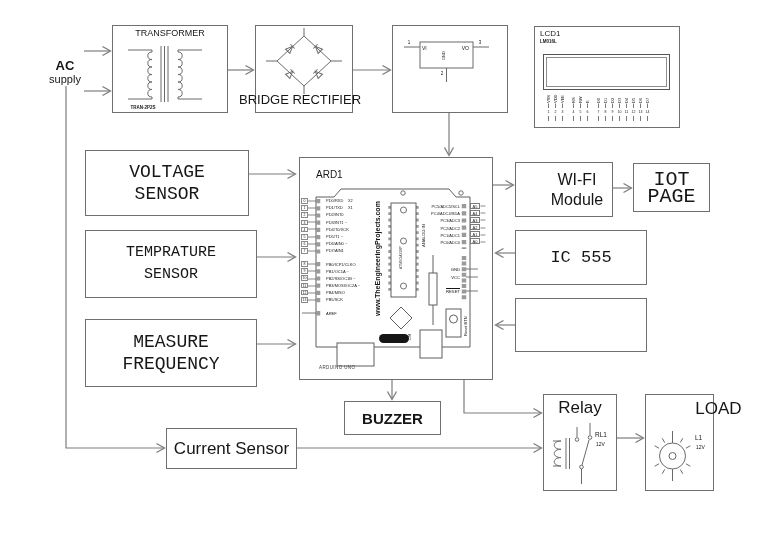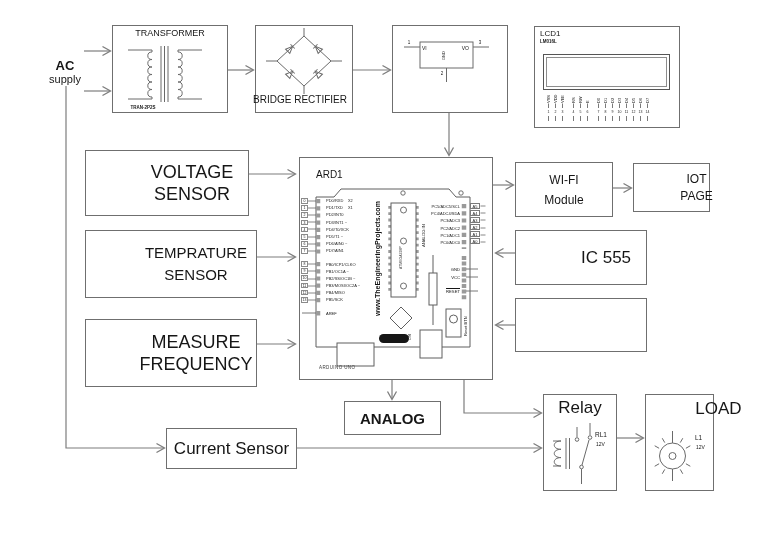--- a/index.html
+++ b/index.html
@@ -3,21 +3,21 @@
 <meta charset="utf-8">
 <style>
   html,body{margin:0;padding:0;background:#fff;}
   #canvas{position:relative;width:768px;height:534px;background:#fff;overflow:hidden;
           font-family:"Liberation Sans",sans-serif;color:#161616;}
   .box{position:absolute;border:1px solid #6f6f6f;background:#fff;box-sizing:border-box;z-index:1;}
   .lbl{position:absolute;z-index:10;display:flex;align-items:center;justify-content:center;
        text-align:center;white-space:nowrap;color:#161616;}
   .left{justify-content:flex-start;text-align:center;}
   .right{justify-content:flex-end;text-align:right;}
-  .serif{font-family:Liberation Sans, sans-serif;padding-left:25px;}
+  .serif{font-family:Liberation Mono, monospace;}
   .twoline{flex-direction:column;}
   svg#wires{position:absolute;left:0;top:0;z-index:5;pointer-events:none;}
   .vtext{writing-mode:vertical-rl;transform:rotate(180deg);display:block;text-align:center;}
   .pincol{position:absolute;z-index:10;display:flex;flex-direction:column;}
   .pincol span{height:7.2px;line-height:7.2px;font-size:4px;white-space:nowrap;color:#222;}
   .pincol.alignend{align-items:flex-end;}
   .numcol{position:absolute;z-index:10;display:flex;flex-direction:column;}
   .numcol span{box-sizing:border-box;width:7px;height:5.6px;margin-bottom:1.6px;border:0.5px solid #8a8a8a;
                font-size:3.5px;line-height:5px;text-align:center;color:#222;}
   .alabels{position:absolute;z-index:10;display:flex;flex-direction:column;}
@@ -176,21 +176,21 @@
       <path d="M685.9,448.25 L690.3,445.75 M680.25,442.6 L682.75,438.25 M664.75,442.6 L662.25,438.25 M659.1,448.25 L654.7,445.75 M659.1,463.75 L654.7,466.25 M664.75,469.4 L662.25,473.75 M680.25,469.4 L682.75,473.75 M685.9,463.75 L690.3,466.25"></path>
     </g>
   </svg>
 
   <div class="lbl" style="left:50px;top:57px;width:30px;height:16px;font-size:13px;font-weight:bold">AC</div>
   <div class="lbl" style="left:44px;top:73px;width:42px;height:12px;font-size:11px">supply</div>
 
   <div class="lbl" style="left:112px;top:27px;width:116px;height:11px;font-size:9px">TRANSFORMER</div>
   <div class="lbl" style="left:115px;top:104px;width:56px;height:7px;font-size:4.5px;font-weight:bold">TRAN-2P2S</div>
 
-  <div class="lbl" style="left:255px;top:94px;width:90px;height:11px;font-size:10px">BRIDGE RECTIFIER</div>
+  <div class="lbl" style="left:255px;top:94px;width:90px;height:11px;font-size:13px">BRIDGE RECTIFIER</div>
 
   <div class="lbl left" style="left:422px;top:44px;width:14px;height:8px;font-size:5px">VI</div>
   <div class="lbl right" style="left:455px;top:44px;width:14px;height:8px;font-size:5px">VO</div>
   <div class="lbl vtext" style="left:441px;top:46px;width:7px;height:20px;font-size:4px">GND</div>
   <div class="lbl" style="left:405px;top:39px;width:8px;height:7px;font-size:4.5px">1</div>
   <div class="lbl" style="left:476px;top:39px;width:8px;height:7px;font-size:4.5px">3</div>
   <div class="lbl" style="left:438px;top:70px;width:8px;height:7px;font-size:4.5px">2</div>
 
   <div class="lbl left" style="left:540px;top:28px;width:40px;height:10px;font-size:8px">LCD1</div>
   <div class="lbl left" style="left:540px;top:38px;width:40px;height:6px;font-size:4.5px;font-weight:bold">LM016L</div>
@@ -307,31 +307,31 @@
       <span>A0</span>
     </div>
   <div class="lbl right" style="left:438px;top:265px;width:22px;height:8px;font-size:4.2px">GND</div>
   <div class="lbl right" style="left:438px;top:273px;width:22px;height:8px;font-size:4.2px">VCC</div>
   <div class="lbl right overline" style="left:436px;top:287px;width:24px;height:8px;font-size:4.2px">RESET</div>
   <div class="lbl vtext" style="left:399px;top:235px;width:9px;height:45px;font-size:3.5px;color:#333">ATMEGA328P</div>
   <div class="lbl vtext" style="left:408px;top:332px;width:6px;height:11px;font-size:3.8px">ON</div>
   <div class="lbl vtext" style="left:462.5px;top:307px;width:8px;height:38px;font-size:4px">Reset BTN</div>
   <div class="lbl left" style="left:319px;top:364px;width:60px;height:7px;font-size:4.5px;letter-spacing:0.4px;color:#3a3a3a">ARDUINO UNO</div>
 
-  <div class="lbl twoline" style="left:515px;top:162px;width:98px;height:55px;font-size:12px;line-height:20px">
+  <div class="lbl twoline" style="left:528px;top:162px;width:98px;height:55px;font-size:16px;line-height:20px">
     <span>WI-FI</span>
     <span>Module</span>
   </div>
-  <div class="lbl twoline serif" style="left:633px;top:163px;width:77px;height:49px;font-size:12px;line-height:17px">
+  <div class="lbl twoline serif" style="left:633px;top:163px;width:77px;height:49px;font-size:20px;line-height:17px">
     <span>IOT</span>
     <span>PAGE</span>
   </div>
   <div class="lbl serif" style="left:515px;top:230px;width:132px;height:55px;font-size:17px">IC 555</div>
 
-  <div class="lbl" style="left:344px;top:401px;width:97px;height:34px;font-size:15px;font-weight:bold">ANALOG</div>
+  <div class="lbl" style="left:344px;top:401px;width:97px;height:34px;font-size:15px;font-weight:bold">BUZZER</div>
 
   <div class="lbl" style="left:543px;top:398px;width:74px;height:20px;font-size:17px">Relay</div>
   <div class="lbl left" style="left:595px;top:430px;width:20px;height:9px;font-size:6.5px">RL1</div>
   <div class="lbl left" style="left:596px;top:440px;width:14px;height:7px;font-size:5px">12V</div>
 
   <div class="lbl" style="left:684px;top:398px;width:69px;height:22px;font-size:17px">LOAD</div>
   <div class="lbl left" style="left:695px;top:433px;width:16px;height:9px;font-size:6.5px">L1</div>
   <div class="lbl left" style="left:696px;top:443px;width:14px;height:7px;font-size:5px">12V</div>
 
   <div class="lbl" style="left:166px;top:428px;width:131px;height:41px;font-size:17px">Current Sensor</div>

